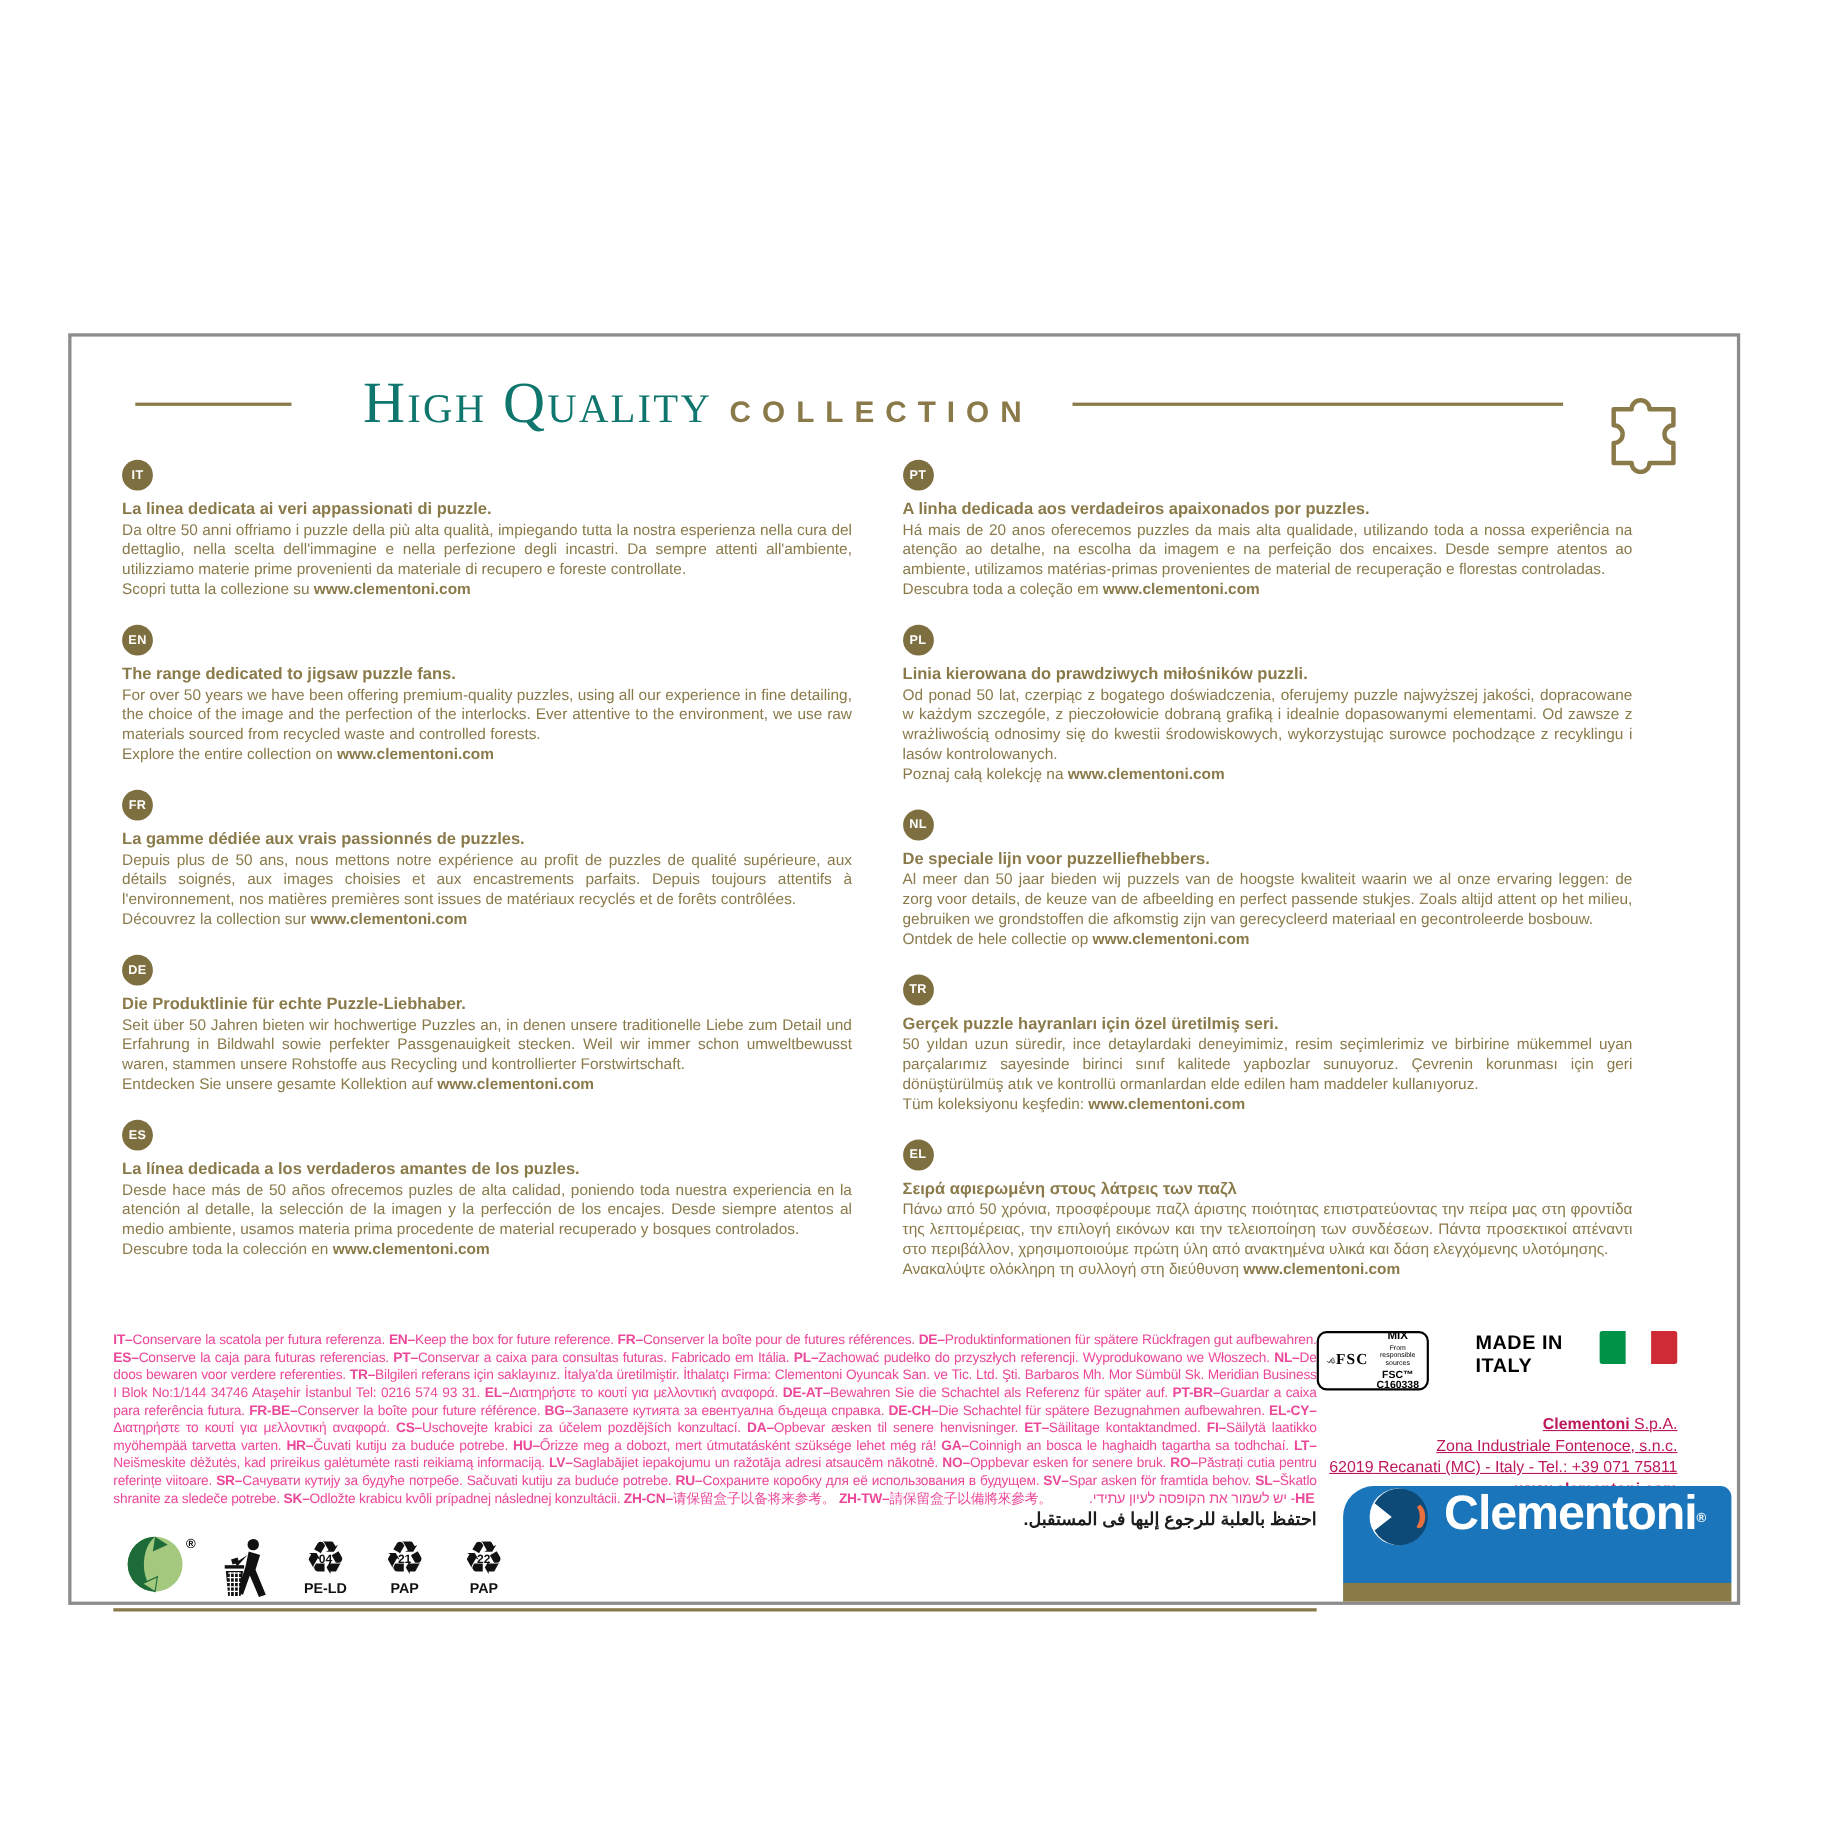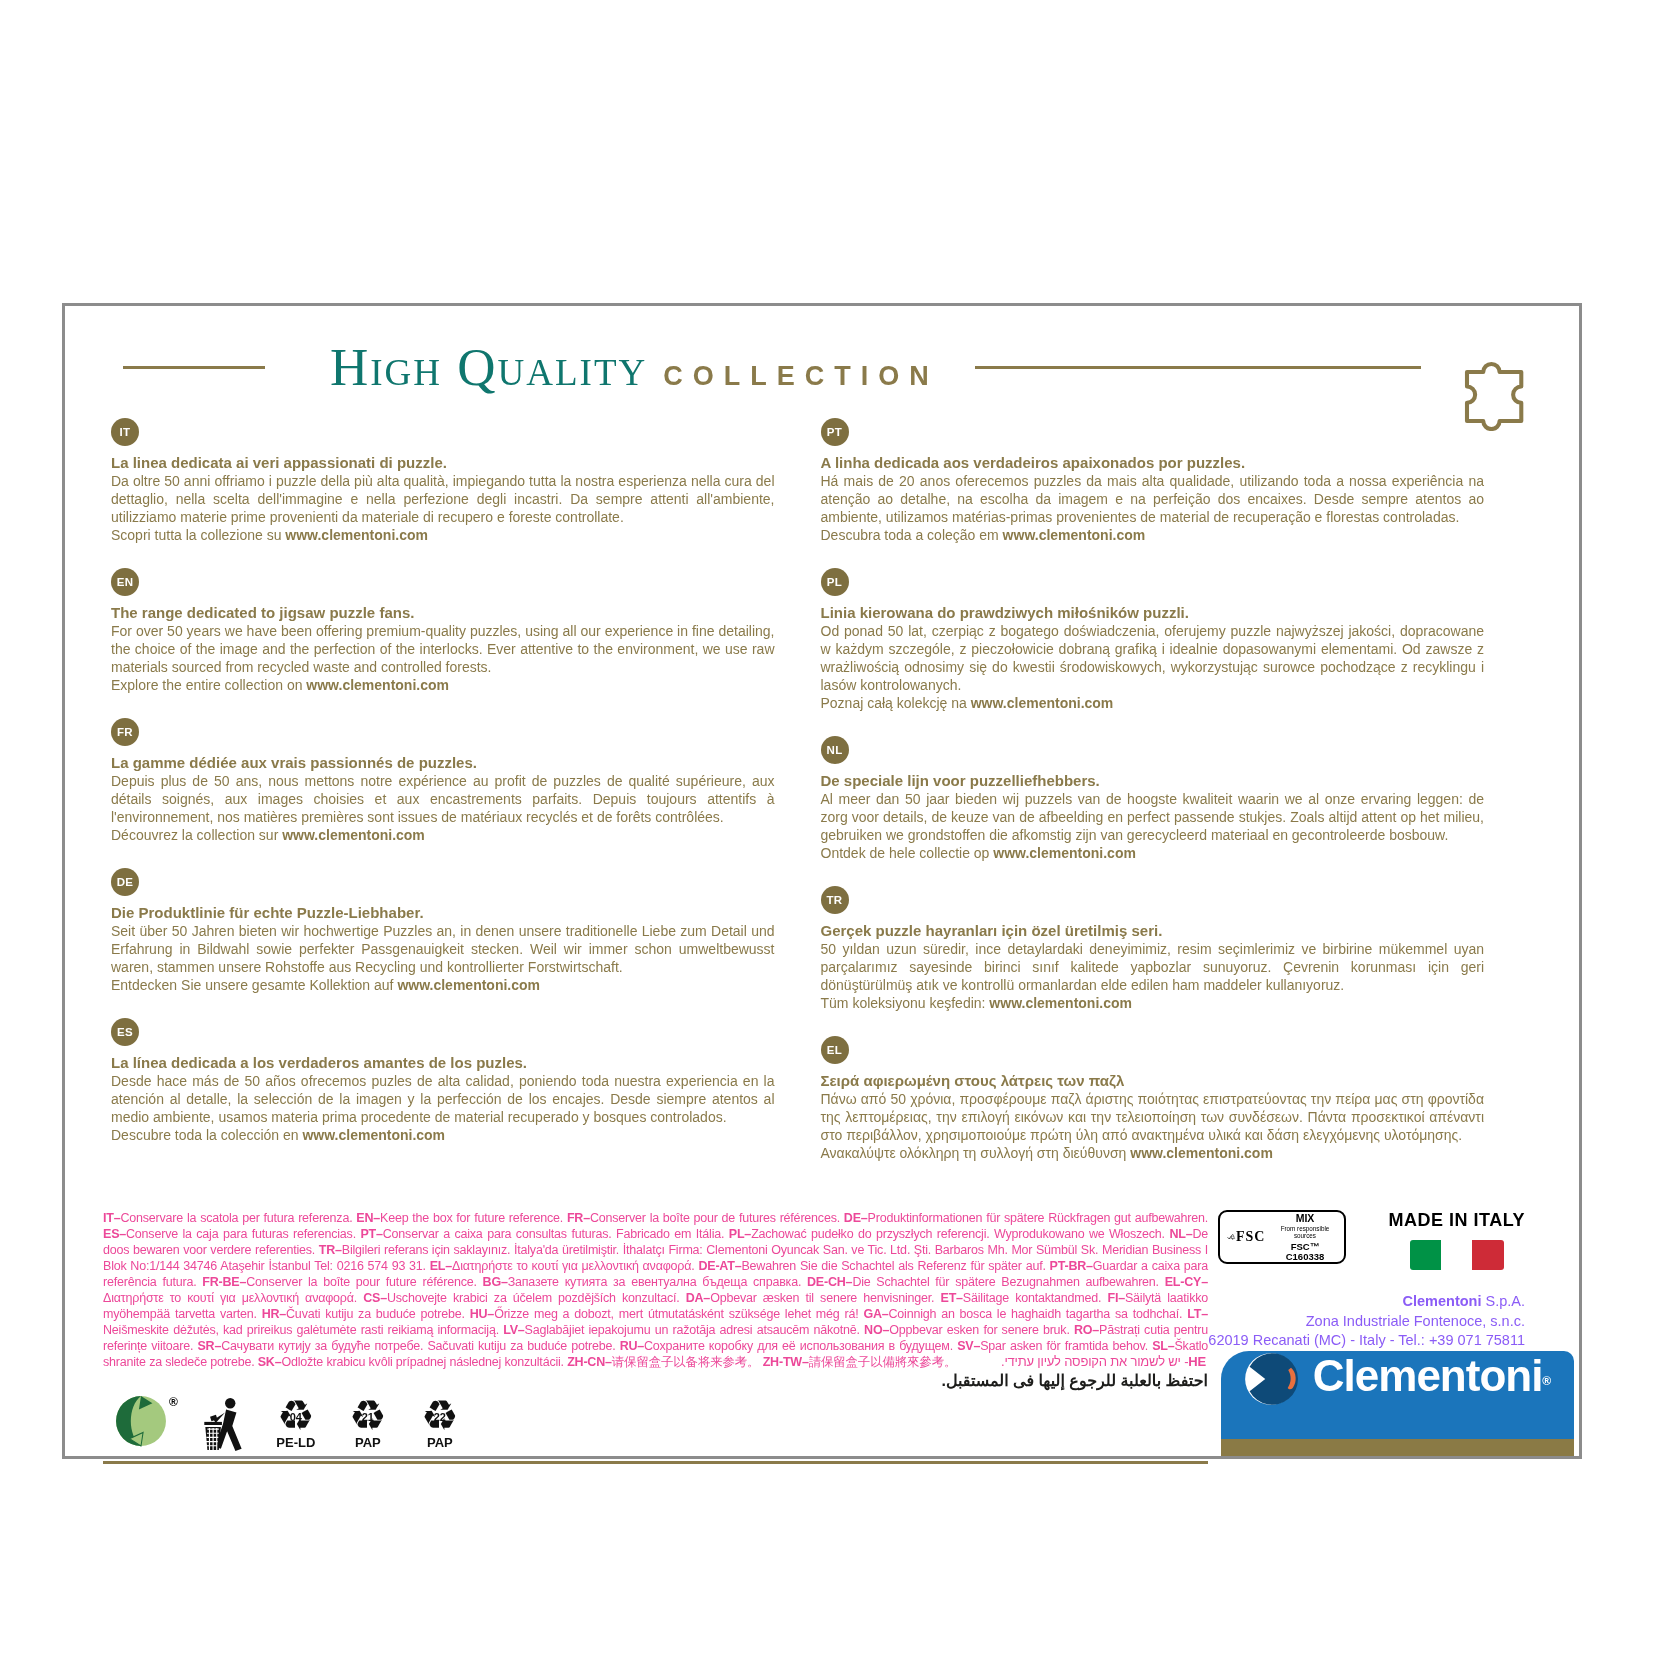--- a/index.html
+++ b/index.html
@@ -60,25 +60,25 @@
   .right-info { flex:1; padding-right:54px; }
   .cert-row { display:flex; justify-content:flex-end; align-items:flex-start; gap:42px; }
   .fsc-box { border:2px solid #000; border-radius:9px; width:128px; height:54px; display:flex;
              align-items:center; padding:3px 7px; gap:7px; background:#fff; }
   .fsc-left { display:flex; flex-direction:row; align-items:center; width:38px; }
   .fsc-brand { font-family:"Liberation Serif", serif; font-weight:bold; font-size:14px; letter-spacing:1px; }
   .fsc-right { flex:1; text-align:center; line-height:1; }
   .fsc-mix { font-size:10.5px; font-weight:bold; }
   .fsc-sub { font-size:6.3px; line-height:7px; margin-top:2px; }
   .fsc-code { font-size:9.5px; font-weight:bold; margin-top:3px; }
-  .mii { display:flex; flex-direction:column; align-items:center; gap:9px; }
+  .mii { display:flex; flex-direction:row; gap:9px; }
   .mii-text { font-size:18px; font-weight:bold; color:#000; letter-spacing:0.5px; }
   .flag { width:94px; height:30px; display:flex; border-radius:3px; overflow:hidden; }
   .flag div { flex:1; }
-  .address { text-align:right; margin-top:22px; font-size:14.5px; line-height:19.5px; color:#8b5cf6; }
+  .address { text-align:right; margin-top:22px; font-size:14.5px; line-height:19.5px; color:#be185d;text-decoration:underline; }
   .address b { font-weight:bold; }
 
   
   .logo-bar { position:absolute; right:5px; bottom:0; width:353px; }
   .logo-blue { height:88px; background:#1b75bb; border-radius:28px 10px 0 0; display:flex;
                align-items:flex-start; justify-content:center; gap:13px; }
   .logo-mark { position:relative; width:56px; height:56px; }
   .logo-word { color:#fff; font-size:44px; font-weight:bold; letter-spacing:-1px; }
   .logo-reg { color:#fff; font-size:12px; vertical-align:6px; font-weight:bold; }
   .logo-strip { height:17px; background:#8a7a45; }

